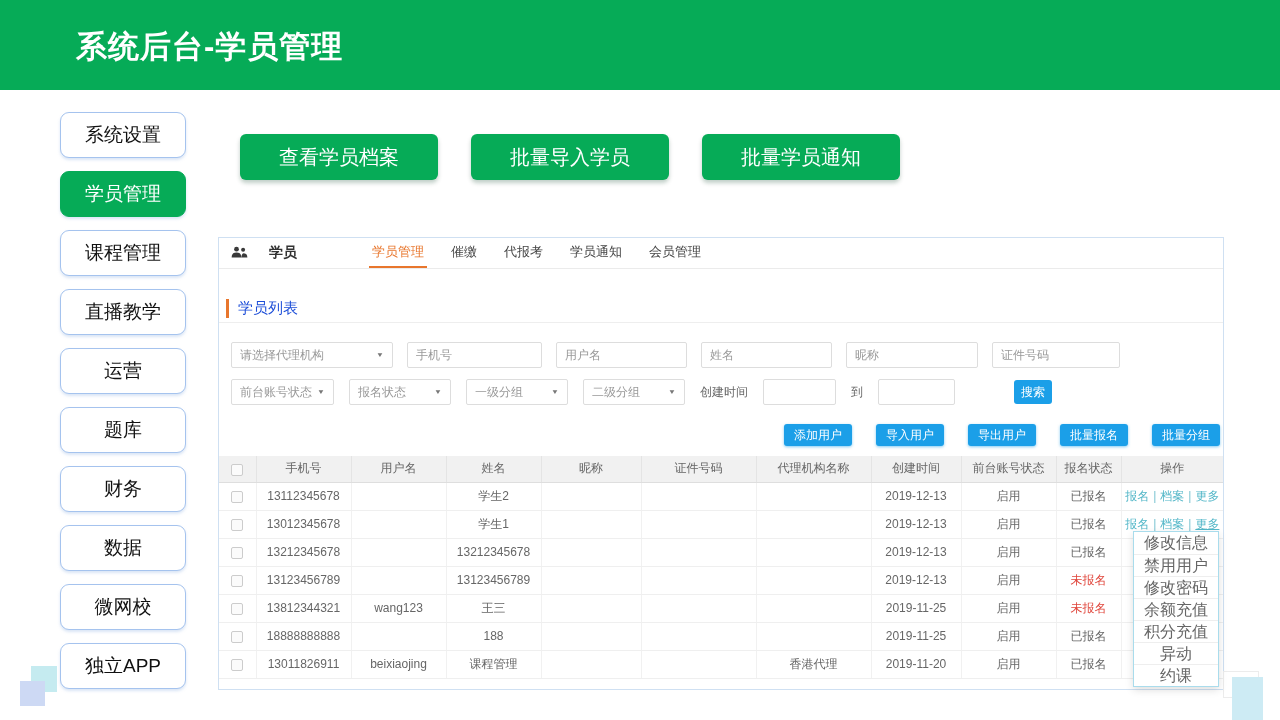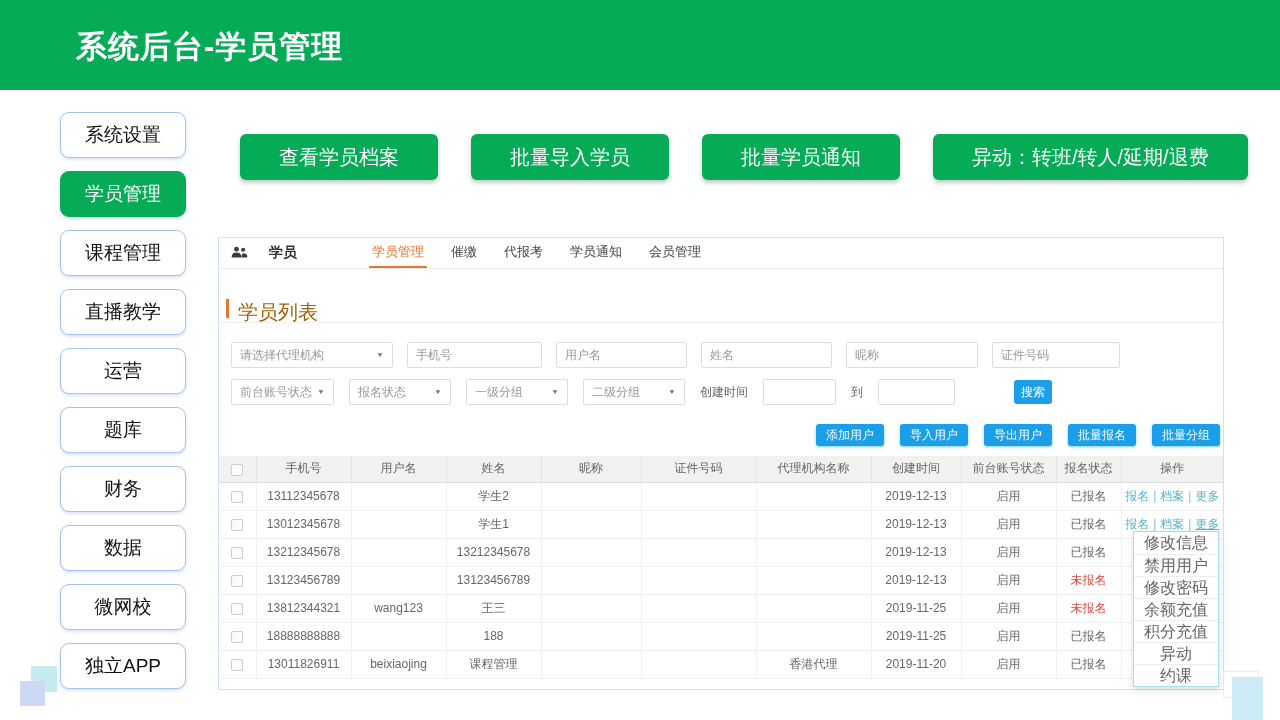--- a/index.html
+++ b/index.html
@@ -41,37 +41,37 @@
   .tabbar { height:31px; border-bottom:1px solid #ebebeb; display:flex; align-items:stretch; }
   .module { display:flex; align-items:center; gap:21px; padding-left:12px; width:150px;
             font-size:14px; font-weight:bold; color:#333; }
   .tabs { display:flex; gap:21px; }
   .tab { display:flex; align-items:center; padding:0 3px; font-size:13px; color:#444;
          border-bottom:2px solid transparent; cursor:pointer; }
   .tab.active { color:#e8762d; border-bottom-color:#e8762d; }
 
   .section-head { position:absolute; left:0; top:58px; width:100%; height:27px; border-bottom:1px solid #eee; }
   .section-bar { position:absolute; left:7px; top:3px; width:3px; height:19px; background:#e8762d; }
-  .section-title { position:absolute; left:19px; top:3px; font-size:20px; color:#a16207; }
+  .section-title { position:absolute; left:19px; top:3px; font-size:15px; color:#1d4ed8; }
 
   .frow { position:absolute; left:12px; display:flex; align-items:center; gap:14px; }
   #filters1 { top:104px; }
   #filters2 { top:141px; gap:15px; }
   .sel { height:26px; border:1px solid #ddd; border-radius:2px; background:#fff;
          display:flex; align-items:center; justify-content:space-between; padding:0 8px; cursor:pointer; }
   .sel .ph { font-size:12px; color:#999; }
   .sel .arrow { font-size:8px; color:#777; transform:scaleY(.8); }
   .inp { height:26px; border:1px solid #ddd; border-radius:2px; padding:0 8px; font-size:12px;
          color:#555; font-family:"Liberation Sans","DejaVu Sans",sans-serif; outline:none; }
   .inp::placeholder { color:#999; }
   .flabel { font-size:12px; color:#666; white-space:nowrap; }
   .search-btn { margin-left:44px; width:38px; height:24px; background:#1b9fe8; border:none; border-radius:3px;
                 color:#fff; font-size:12px; cursor:pointer; font-family:inherit; }
 
-  .bulk-row { position:absolute; top:186px; right:3px; display:flex; gap:16px; }
+  .bulk-row { position:absolute; top:186px; right:3px; display:flex; gap:24px; }
   .bbtn { height:22px; padding:0 10px; background:#1b9fe8; border-radius:3px; color:#fff; font-size:12px;
           display:flex; align-items:center; box-shadow:0 1px 3px rgba(27,159,232,.55); cursor:pointer; }
 
   
   .table-wrap { position:absolute; left:0; top:218px; width:1004px; }
   table { width:100%; border-collapse:collapse; table-layout:fixed; font-size:12px; color:#666; }
   thead th { background:#f1f1f1; height:26px; font-weight:normal; color:#666;
              border-right:1px solid #e4e4e4; border-bottom:1px solid #dedede; }
   tbody td { height:28px; text-align:center; border-right:1px solid #f1f1f1; border-bottom:1px solid #efefef;
              overflow:hidden; white-space:nowrap; }
@@ -114,21 +114,20 @@
     <div class="side-btn">财务</div>
     <div class="side-btn">数据</div>
     <div class="side-btn">微网校</div>
     <div class="side-btn">独立APP</div>
   </div>
 
 <div class="quick-row">
     <div class="qbtn">查看学员档案</div>
     <div class="qbtn">批量导入学员</div>
     <div class="qbtn">批量学员通知</div>
-    <div class="qbtn">异动：转班/转人/延期/退费</div>
   </div>
 
 <div class="panel">
   <div class="tabbar">
     <div class="module">
       <svg width="17" height="14" viewBox="0 0 17 14">
         <circle cx="5.5" cy="3.2" r="2.4" fill="#3a3a3a"></circle>
         <path d="M0.6 11.5 Q0.6 6.6 5.5 6.6 Q10.4 6.6 10.4 11.5 Z" fill="#3a3a3a"></path>
         <circle cx="12.1" cy="3.8" r="2.0" fill="#3a3a3a"></circle>
         <path d="M10.3 11.5 Q10.8 7.4 12.4 7.2 Q16.4 7.2 16.4 11.5 Z" fill="#3a3a3a"></path>

